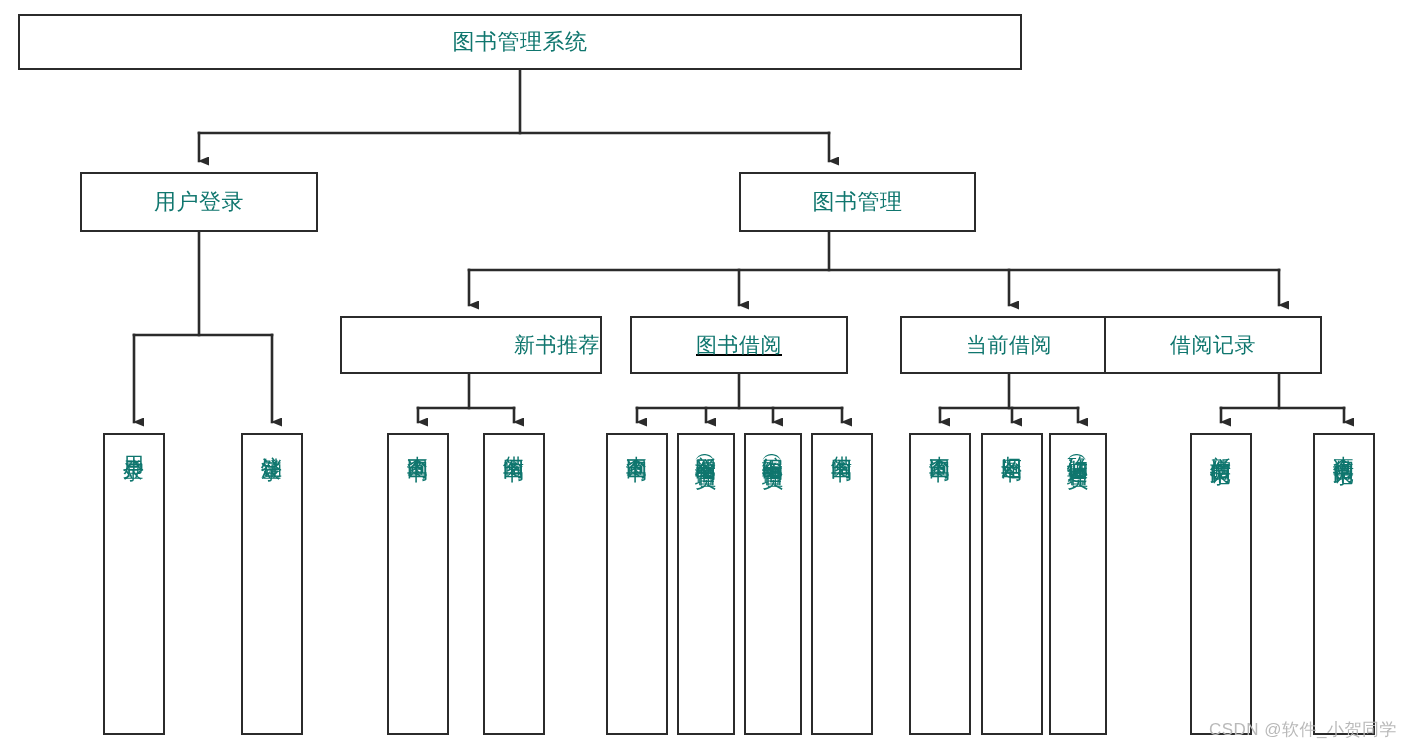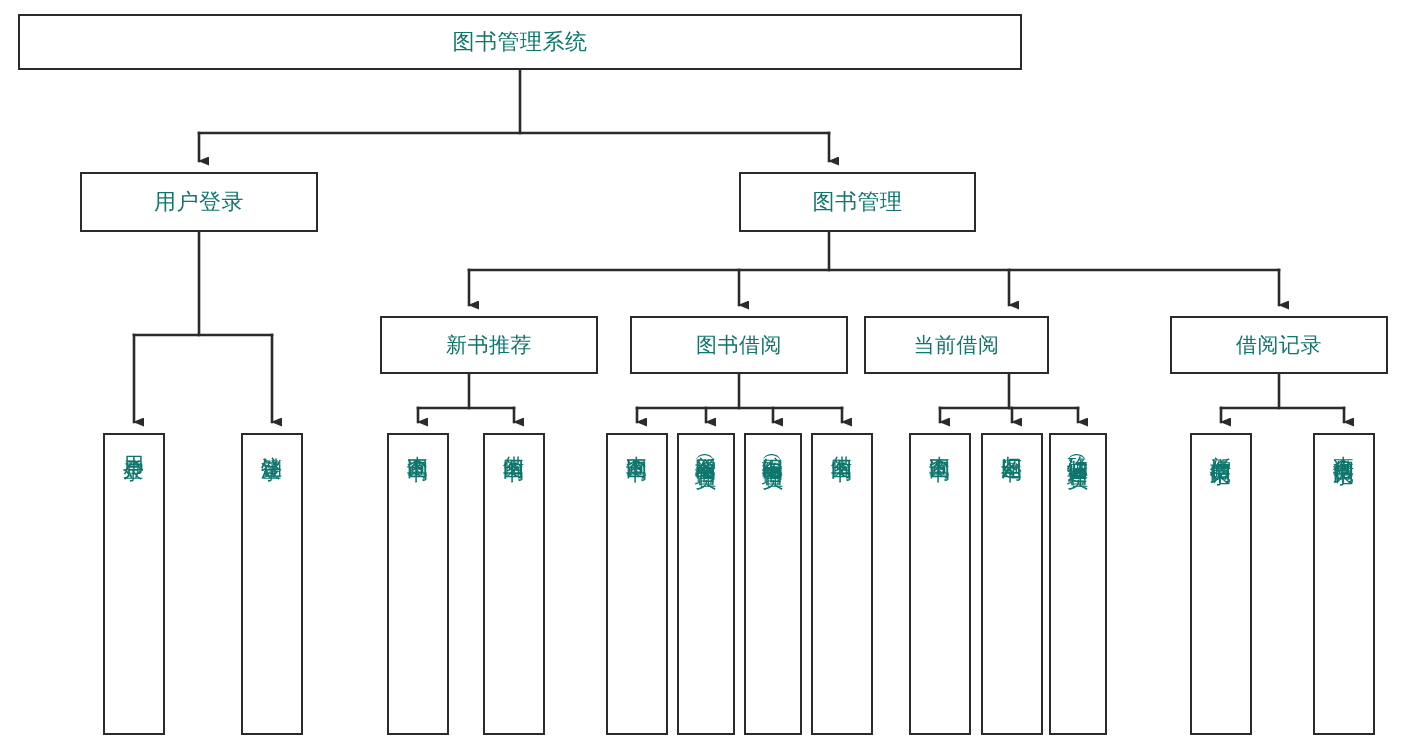--- a/index.html
+++ b/index.html
@@ -121,30 +121,30 @@
   <div id="nodes-layer">
       <div class="node root" style="left: 18px; top: 14px; width: 1004px; height: 56px;">
         <div class="node-label">图书管理系统</div>
       </div>
       <div class="node lvl2" style="left: 80px; top: 172px; width: 238px; height: 60px;">
         <div class="node-label">用户登录</div>
       </div>
       <div class="node lvl2" style="left: 711px; top: 172px; width: 237px; height: 60px; margin-left: 28px;">
         <div class="node-label">图书管理</div>
       </div>
-      <div class="node lvl3" style="left: 380px; top: 316px; width: 218px; height: 58px;">
+      <div class="node lvl3" style="left: 340px; top: 316px; width: 262px; height: 58px; justify-content: flex-end;">
         <div class="node-label">新书推荐</div>
       </div>
-      <div class="node lvl3" style="left: 630px; top: 316px; width: 218px; height: 58px;">
+      <div class="node lvl3" style="left: 630px; top: 316px; width: 218px; height: 58px; text-decoration: underline;">
         <div class="node-label">图书借阅</div>
       </div>
-      <div class="node lvl3" style="left: 864px; top: 316px; width: 185px; height: 58px;">
+      <div class="node lvl3" style="left: 900px; top: 316px; width: 218px; height: 58px;">
         <div class="node-label">当前借阅</div>
       </div>
-      <div class="node lvl3" style="left: 1170px; top: 316px; width: 218px; height: 58px;">
+      <div class="node lvl3" style="left: 1104px; top: 316px; width: 218px; height: 58px;">
         <div class="node-label">借阅记录</div>
       </div>
       <div class="node leaf" style="left: 103px; top: 433px; width: 62px; height: 302px;">
         <div class="node-label">用户登录</div>
       </div>
       <div class="node leaf" style="left: 241px; top: 433px; width: 62px; height: 302px;">
         <div class="node-label">注销登录</div>
       </div>
       <div class="node leaf" style="left: 387px; top: 433px; width: 62px; height: 302px;">
         <div class="node-label">查询图书</div>
@@ -174,13 +174,14 @@
         <div class="node-label">确认归还（管理员）</div>
       </div>
       <div class="node leaf" style="left: 1190px; top: 433px; width: 62px; height: 302px;">
         <div class="node-label">新增借阅记录</div>
       </div>
       <div class="node leaf" style="left: 1313px; top: 433px; width: 62px; height: 302px;">
         <div class="node-label">查询借阅记录</div>
       </div>
     </div>
 
+  <div class="watermark">CSDN @软件_小贺同学</div>
 </div>
 
 </body></html>

